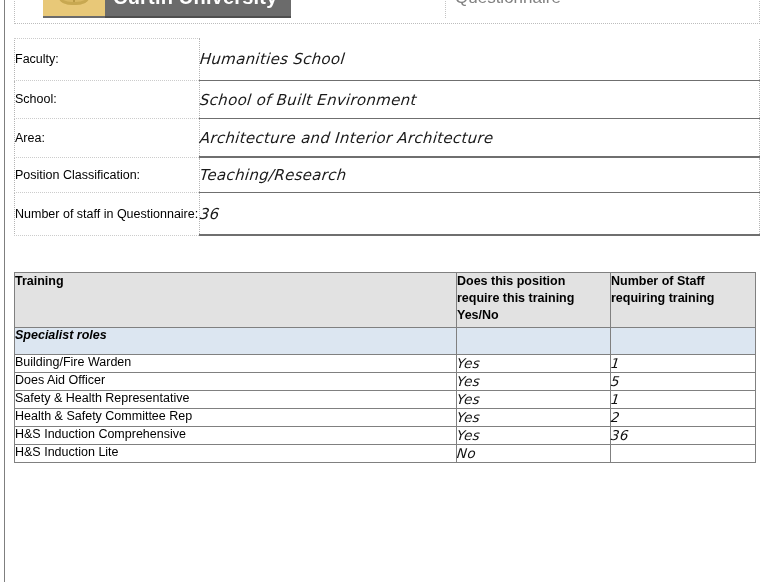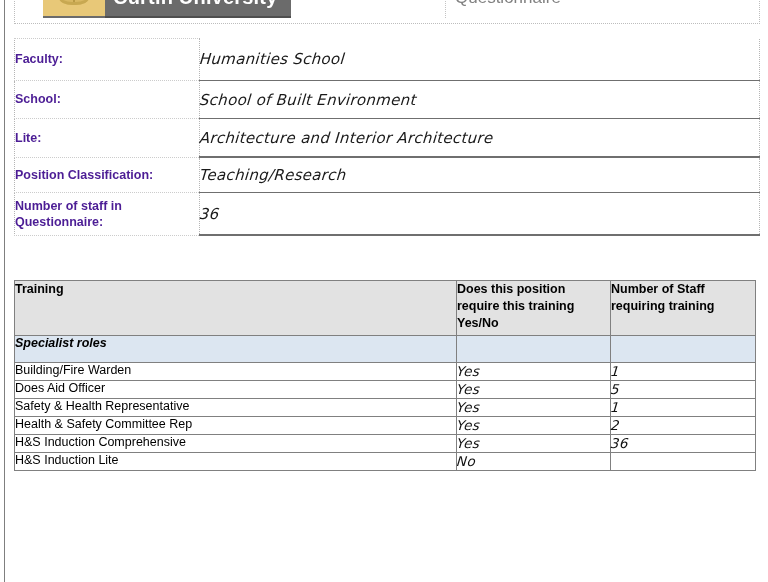--- a/index.html
+++ b/index.html
@@ -122,22 +122,22 @@
     border-left: 1px dotted #b5b5b5;
     border-right: 1px dotted #b5b5b5;
     border-top: 1px dotted #cccccc;
     border-bottom: 1px dotted #cccccc;
     padding: 0;
     vertical-align: middle;
   }
   .form-label {
     width: 184px;
     font-size: 12.5px;
-    font-weight: bold;
-    color: #4c1d95;
+    font-weight: normal;
+    color: #000000;
     padding: 5px 0 5px 12px;
     line-height: 1.3;
   }
   .form-value {
     font-family: "DejaVu Sans", sans-serif;
     font-size: 15px;
     font-style: italic;
     color: #1a1a1a;
     padding: 4px 0 4px 10px;
     border-bottom: 1px solid #6f6f6f !important;
@@ -155,21 +155,21 @@
   .r1 td { height: 41px; }
   .r2 td { height: 37px; }
   .r3 td { height: 37px; }
   .r4 td { height: 34px; }
   .r5 td { height: 41px; }
 
   
   .train-table {
     position: absolute;
     left: 14px;
-    top: 280px;
+    top: 272px;
     width: 741px;
     border-collapse: collapse;
     table-layout: fixed;
   }
   .train-table td {
     border: 1px solid #808080;
     padding: 0;
     vertical-align: top;
   }
   .col-training { width: 442px; }
@@ -238,21 +238,21 @@
   <tbody>
     <tr class="r1">
       <td class="form-label">Faculty:</td>
       <td class="form-value"><span class="ink">Humanities School</span></td>
     </tr>
     <tr class="r2">
       <td class="form-label">School:</td>
       <td class="form-value"><span class="ink">School of Built Environment</span></td>
     </tr>
     <tr class="r3">
-      <td class="form-label">Lite:</td>
+      <td class="form-label">Area:</td>
       <td class="form-value thick"><span class="ink">Architecture and Interior Architecture</span></td>
     </tr>
     <tr class="r4">
       <td class="form-label">Position Classification:</td>
       <td class="form-value"><span class="ink">Teaching/Research</span></td>
     </tr>
     <tr class="r5">
       <td class="form-label">Number of staff in Questionnaire:</td>
       <td class="form-value thick"><span class="ink">36</span></td>
     </tr>

